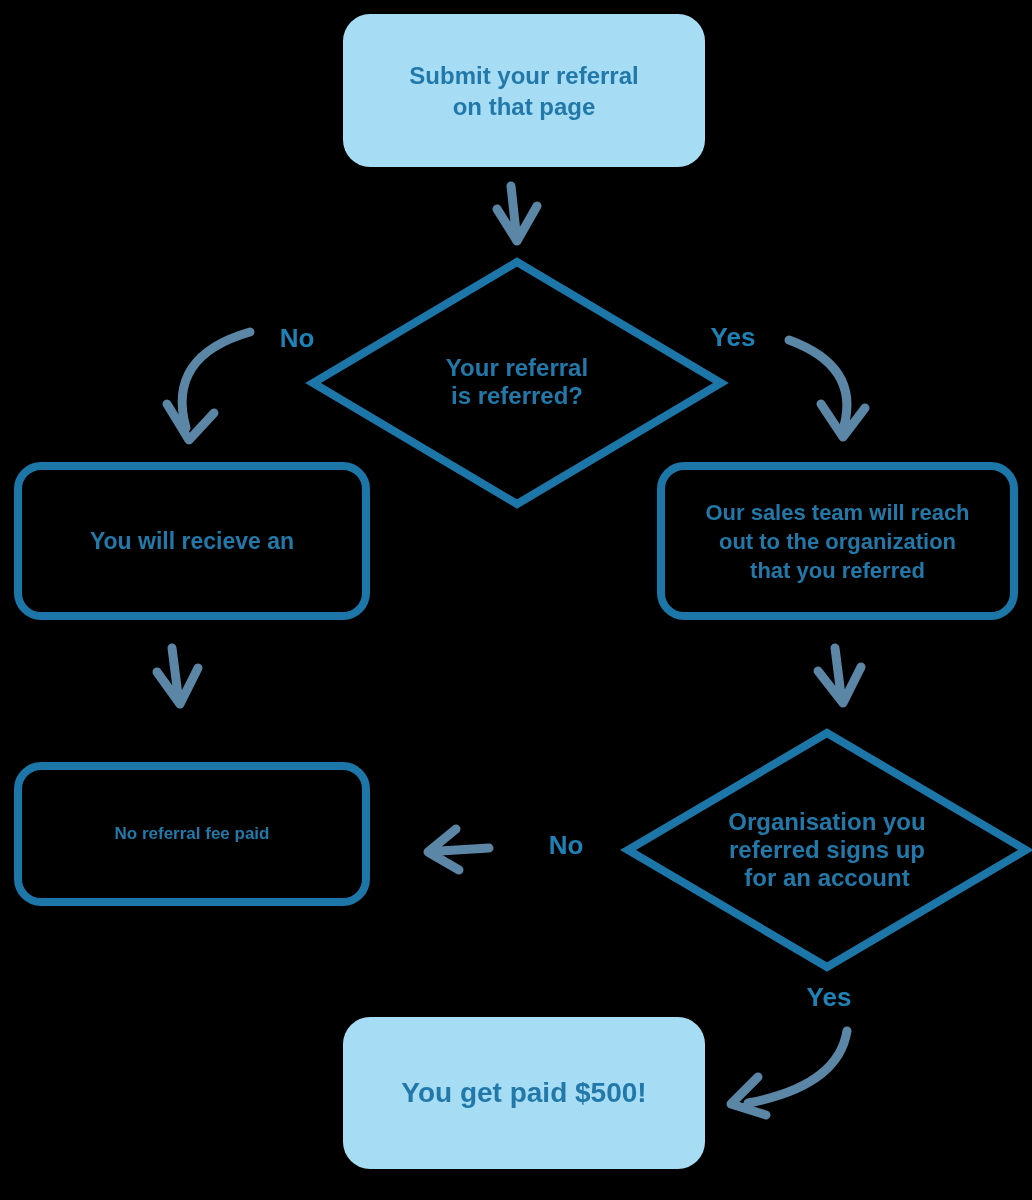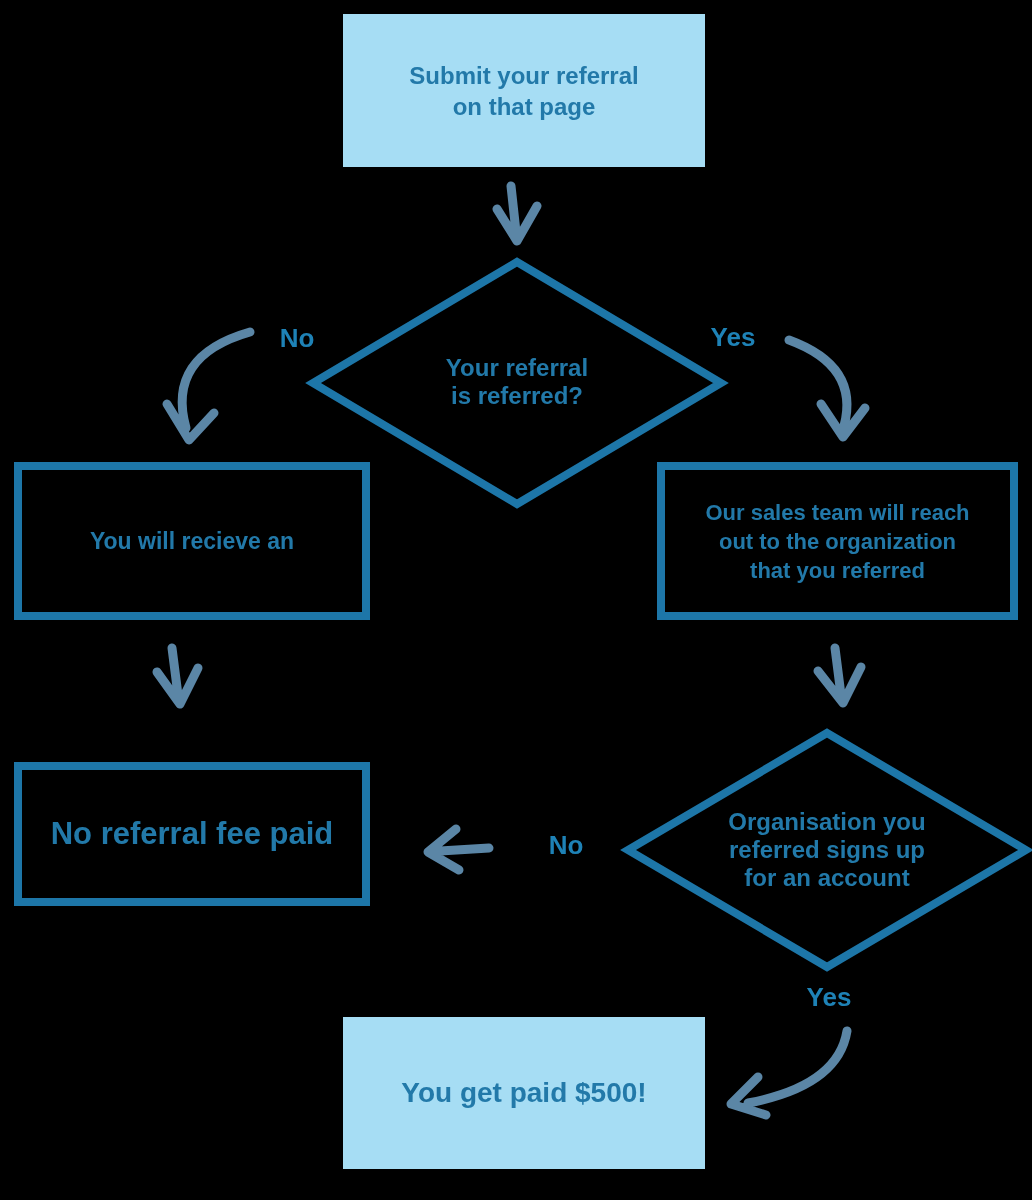--- a/index.html
+++ b/index.html
@@ -25,28 +25,28 @@
   .arrow{
     stroke:var(--arrow-steel);stroke-width:9;fill:none;
     stroke-linecap:round;stroke-linejoin:round;
   }
   .diamond{
     stroke:var(--outline-blue);stroke-width:8;fill:none;stroke-linejoin:miter;
   }
   .node{
     position:absolute;display:flex;flex-direction:column;
     align-items:center;justify-content:center;text-align:center;
-    box-sizing:border-box;font-weight:bold;color:var(--text-blue);
+    box-sizing:border-box;font-weight:bold;color:var(--text-blue);border-radius:27px;
   }
   .node-filled{background:var(--light-box-fill);}
   .node-outlined{border:8px solid var(--outline-blue);background:transparent;}
   .node-start{left:343px;top:14px;width:362px;height:153px;font-size:24px;line-height:31px;}
   .node-email{left:14px;top:462px;width:356px;height:158px;font-size:23px;line-height:30px;justify-content:center;}
   .node-sales{left:657px;top:462px;width:361px;height:158px;font-size:22px;line-height:29px;}
-  .node-nofee{left:14px;top:762px;width:356px;height:144px;font-size:31px;line-height:30px;}
+  .node-nofee{left:14px;top:762px;width:356px;height:144px;font-size:17px;line-height:30px;}
   .node-paid{left:343px;top:1017px;width:362px;height:152px;font-size:28px;line-height:38px;}
   .diamond-text{
     position:absolute;text-align:center;font-weight:bold;color:var(--text-blue);
     font-size:24px;line-height:28px;
   }
   .diamond-text-1{left:387px;top:354px;width:260px;}
   .diamond-text-2{left:687px;top:808px;width:280px;}
   .branch-label{
     position:absolute;font-weight:bold;color:var(--label-blue);
     font-size:26px;line-height:36px;text-align:center;width:100px;

